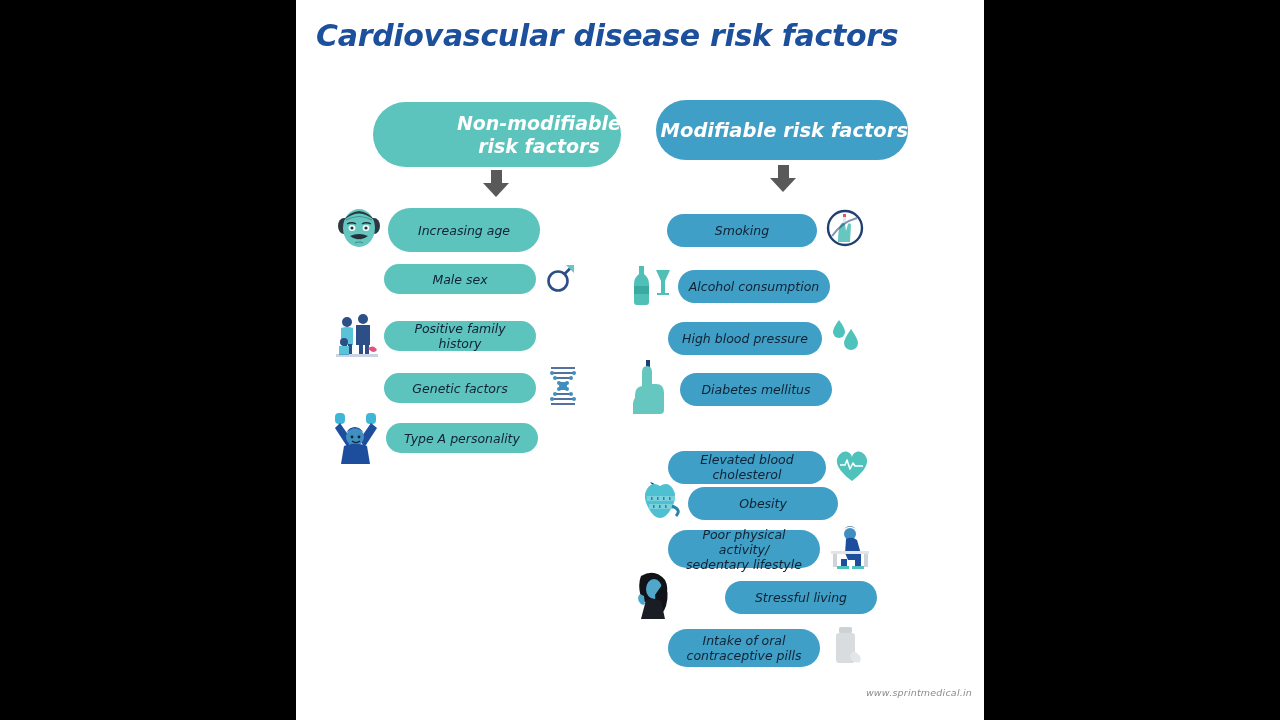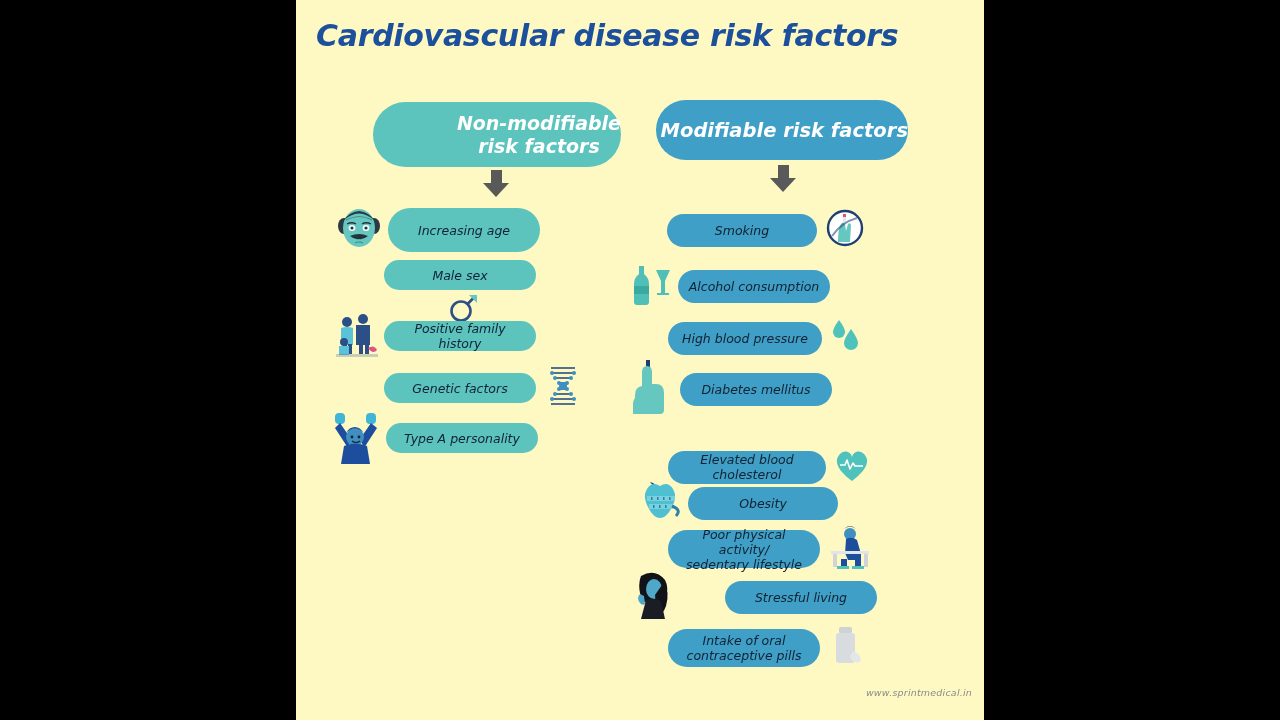--- a/index.html
+++ b/index.html
@@ -3,21 +3,21 @@
 <meta charset="utf-8">
 <style>
   html,body{margin:0;padding:0;}
   body{
     width:1280px;height:720px;background:#000;overflow:hidden;
     font-family:"DejaVu Sans", sans-serif;
   }
   #stage{position:relative;width:1280px;height:720px;background:#000;}
   #canvas{
     position:absolute;left:296px;top:0;width:688px;height:720px;
-    background:#fef9c3;
+    background:#ffffff;
   }
   #title{
     position:absolute;left:20px;top:18px;
     font-family:"DejaVu Sans", sans-serif;
     font-style:italic;font-weight:bold;
     font-size:30px;letter-spacing:-0.3px;
     color:#1c4f9c;white-space:nowrap;
   }
   .col{position:absolute;top:0;}
   #col-left{left:32px;width:300px;}
@@ -103,21 +103,21 @@
             <path d="M26 20 Q30 17.5 35 20" stroke="#24323a" stroke-width="1.3" fill="none"></path>
             <path d="M14 32 Q23 28 32 32 Q27 36 23 35 Q19 36 14 32Z" fill="#24323a"></path>
             <path d="M19 39 Q23 37 27 39" stroke="#3f8f8a" stroke-width="1.2" fill="none"></path>
           </svg>
         </span>
         <span class="pill pill-left" style="width:152px;height:44px;margin-left:6px;">
           <span>Increasing age</span>
         </span>
       </div>
 
-      <div class="row" style="left:56px;top:260px;flex-direction:column;">
+      <div class="row" style="left:56px;top:260px;">
         <span class="pill pill-left" style="width:152px;height:30px;">
           <span>Male sex</span>
         </span>
         <span class="ic" style="margin-left:8px;">
           <svg width="34" height="34" viewBox="0 0 34 34">
             <circle cx="14" cy="21" r="9.5" fill="none" stroke="#2b4f86" stroke-width="2.6"></circle>
             <line x1="20.5" y1="14" x2="28" y2="6.5" stroke="#2b4f86" stroke-width="2.6"></line>
             <path d="M22 5 L30 5 L30 13 Z" fill="#66c7c0"></path>
           </svg>
         </span>

